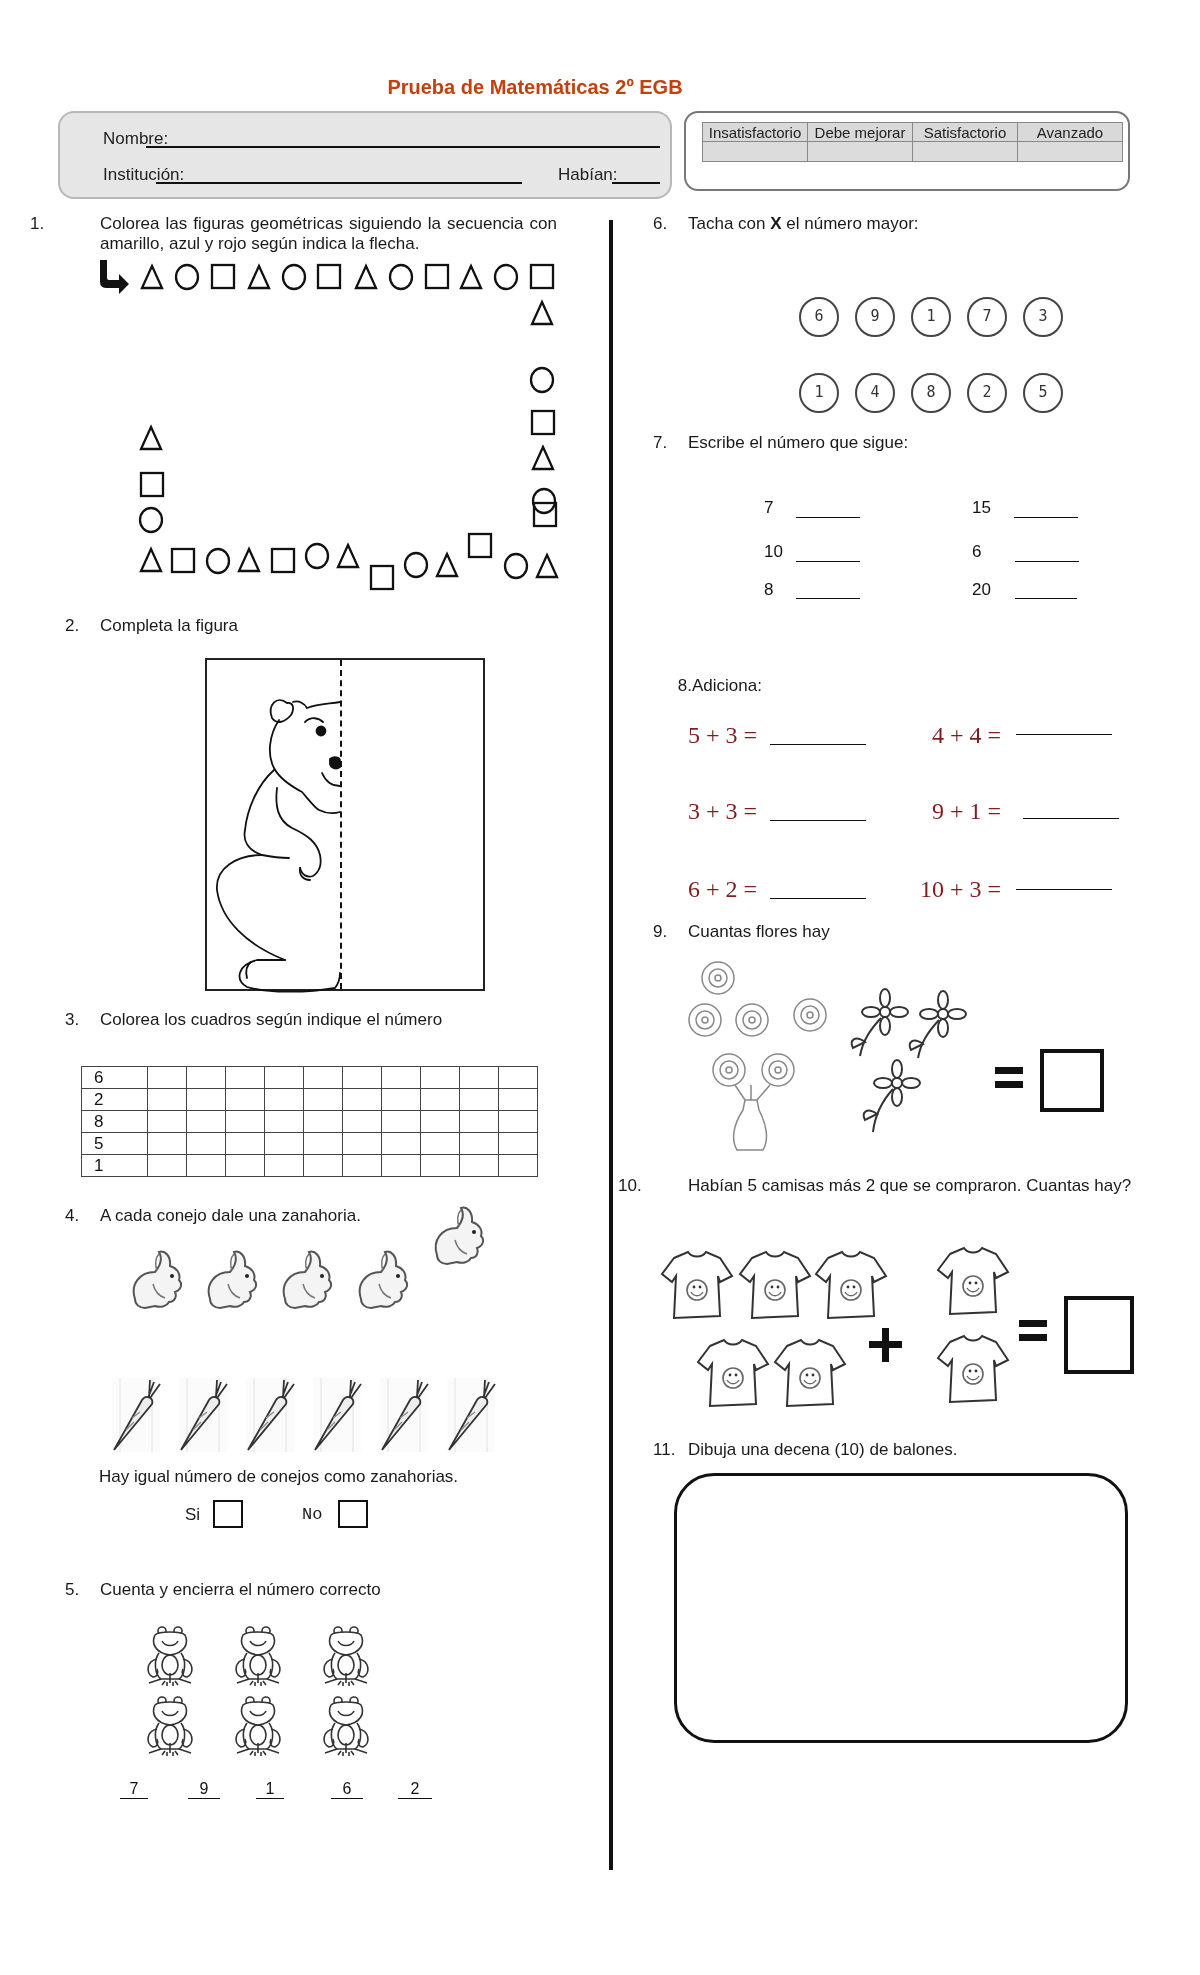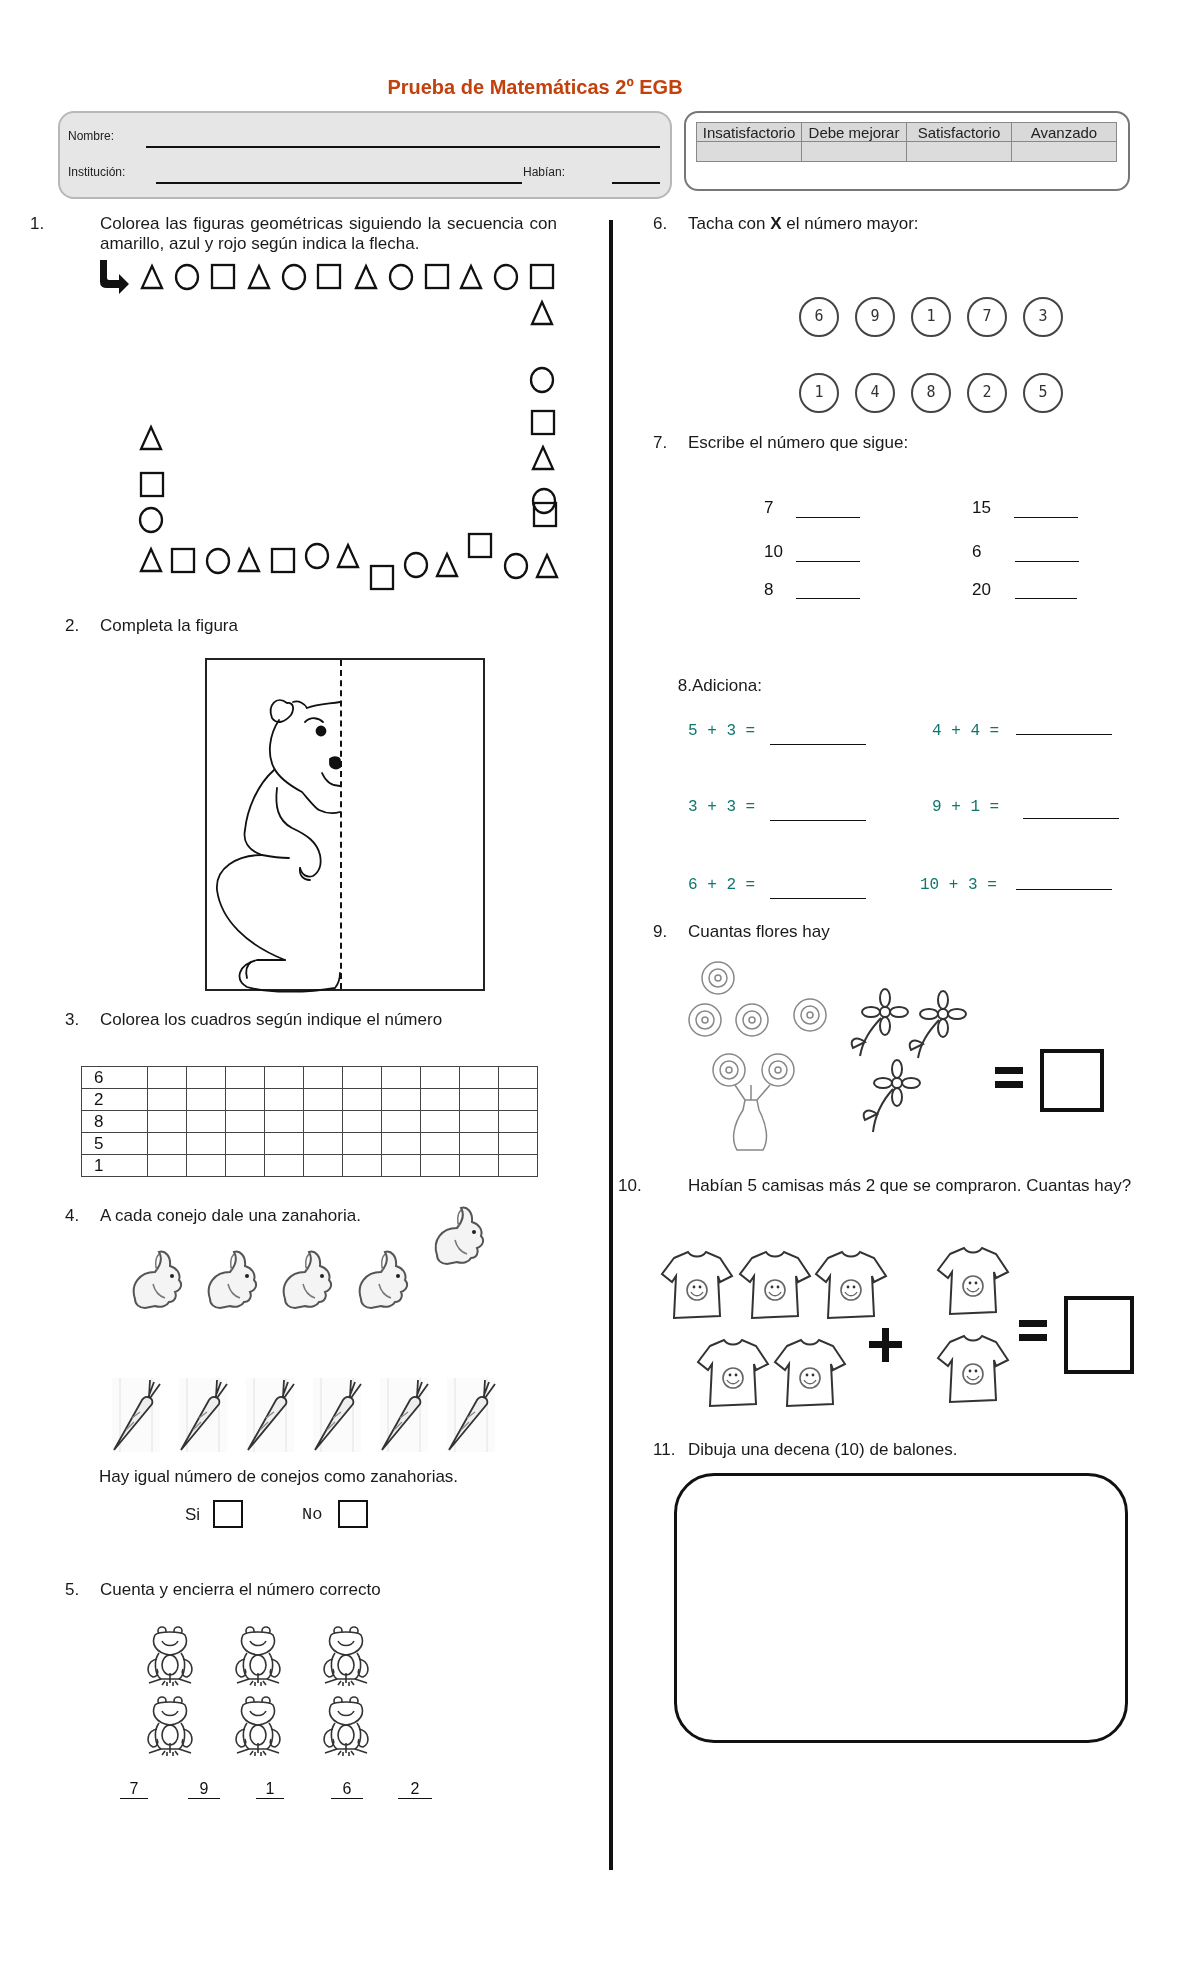--- a/index.html
+++ b/index.html
@@ -3,25 +3,25 @@
 <meta charset="utf-8">
 <style>
   * { box-sizing: border-box; margin: 0; padding: 0; }
   html, body { width: 1200px; height: 1975px; background: #ffffff; }
   body { position: relative; font-family: "Liberation Sans", sans-serif; color: #111; overflow: hidden; }
   .abs { position: absolute; }
 
   .title { left: 0; width: 1070px; top: 76px; text-align: center; font-size: 20px; font-weight: bold; color: #c2410c; }
 
   .student-box { left: 58px; top: 111px; width: 614px; height: 88px; background: #e6e6e6; border: 2px solid #b8b8b8; border-radius: 16px; }
-  .field-label { font-size: 12px; color: #222; position: absolute; }
+  .field-label { font-size: 17px; color: #222; position: absolute; margin-left: 35px; }
   .field-line { position: absolute; border-bottom: 2px solid #111; height: 1px; }
 
   .score-box { left: 684px; top: 111px; width: 446px; height: 80px; border: 2px solid #777; border-radius: 14px; background: #fff; }
-  .score-table { position: absolute; left: 10px; top: 9px; border-collapse: collapse; }
+  .score-table { position: absolute; left: 16px; top: 9px; border-collapse: collapse; }
   .score-table td { border: 1px solid #888; width: 105px; text-align: center; padding: 0; }
   .score-table tr.hdr td { background: #d9d9d9; font-size: 15px; height: 19px; font-family: "Liberation Sans", sans-serif; color: #222; }
   .score-table tr.rng td { background: #fff; font-size: 19px; height: 22px; font-family: "Liberation Serif", serif; }
   .score-table tr.blank td { background: #dcdcdc; height: 20px; }
 
   .divider { left: 609px; top: 220px; width: 4px; height: 1650px; background: #111; }
 
   .q { font-size: 17px; color: #1a1a1a; line-height: 20px; }
   .q .num { display: inline-block; width: 35px; }
   .q-wrap { text-indent: -35px; padding-left: 35px; text-align: justify; }
@@ -31,21 +31,21 @@
 
   .grid-table { position: absolute; left: 81px; top: 1066px; border-collapse: collapse; }
   .grid-table td { border: 1.5px solid #444; width: 39px; height: 22px; font-size: 17px; padding: 0; }
   .grid-table td.lbl { width: 66px; padding-left: 12px; }
 
   .checkbox { width: 30px; height: 28px; border: 2px solid #111; position: absolute; }
 
   .num-circle { position: absolute; width: 40px; height: 40px; border: 2.5px solid #444; border-radius: 50%; text-align: center; line-height: 35px; font-size: 15px; font-family: "DejaVu Sans Mono", monospace; color: #333; }
 
   .blank-line { position: absolute; border-bottom: 1.5px solid #111; height: 1px; }
-  .eq { position: absolute; font-family: Liberation Mono, monospace; font-size: 16px; color: #0f766e; }
+  .eq { position: absolute; font-family: Liberation Serif, serif; font-size: 24px; color: #7f1d1d; }
   .seq-num { position: absolute; font-size: 17px; }
 
   .answer-square { position: absolute; border: 4px solid #111; background: #fff; }
   .draw-box { left: 674px; top: 1473px; width: 454px; height: 270px; border: 3px solid #111; border-radius: 40px; }
 
   .count-opt { position: absolute; font-family: "Liberation Sans", sans-serif; font-size: 16px; text-align: center; border-bottom: 1.5px solid #111; }
 </style>
 </head>
 <body>
 

